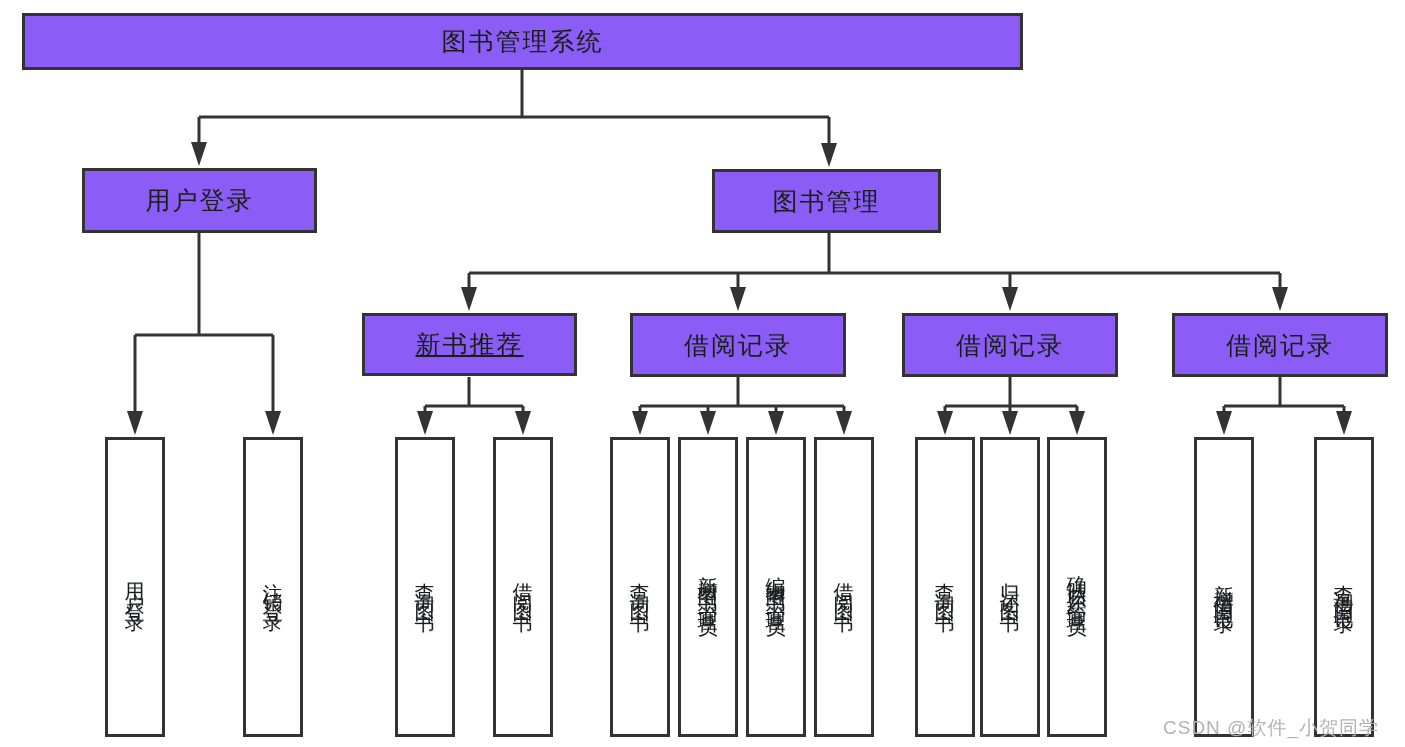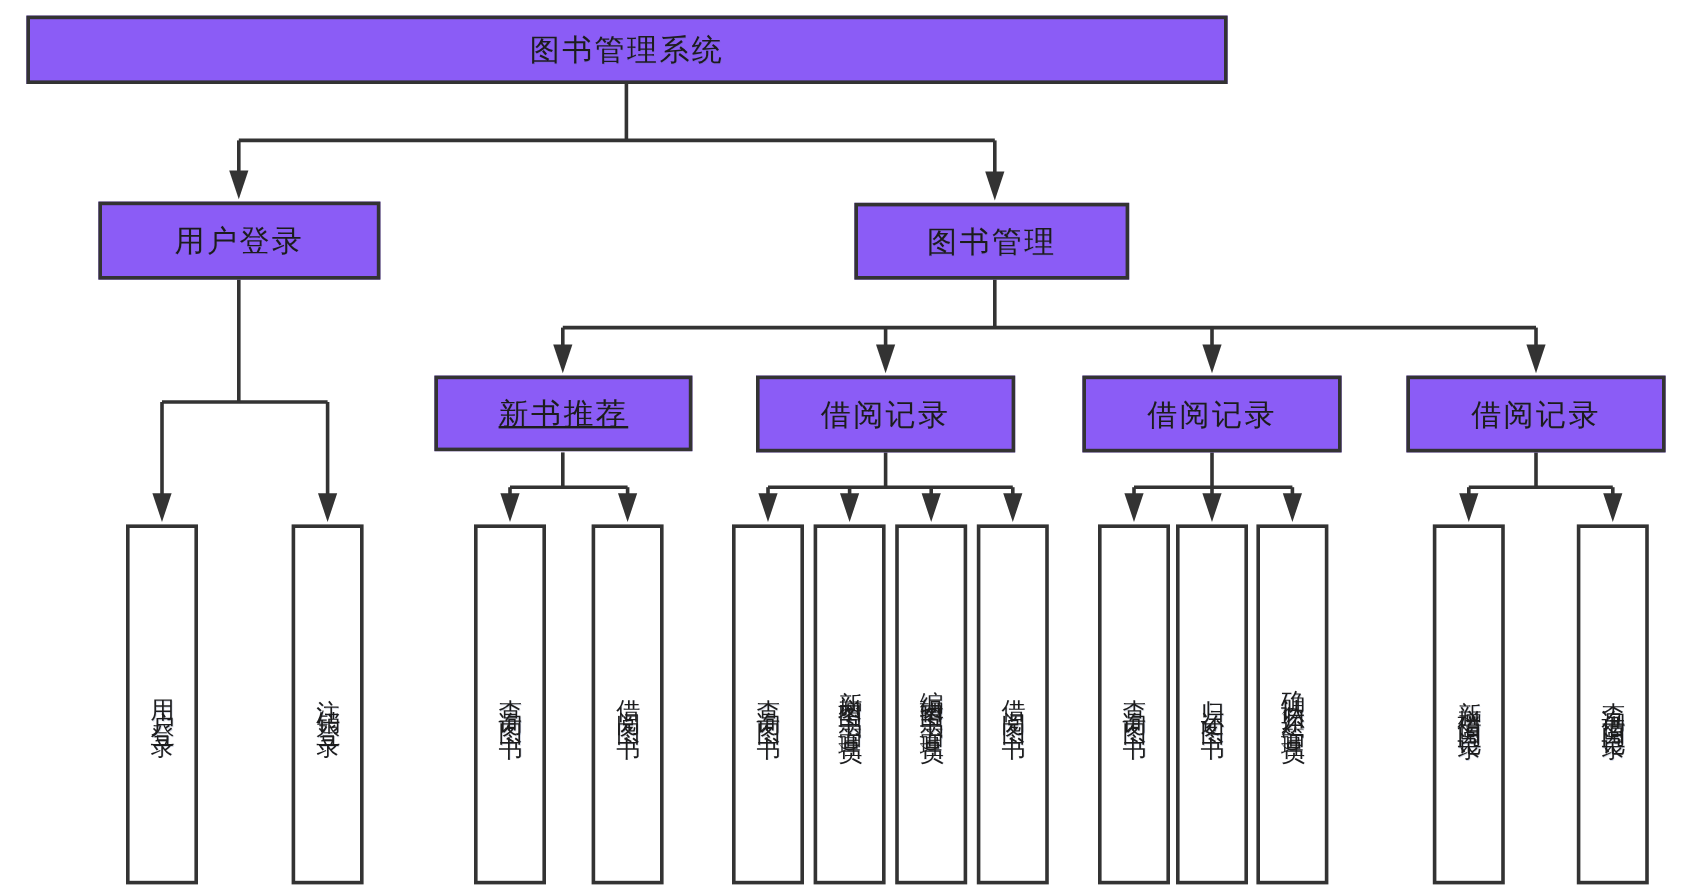--- a/index.html
+++ b/index.html
@@ -202,14 +202,15 @@
     <span class="vtext">确认归还（管理员）</span>
   </div>
 
   <div class="leaf dense" style="left:1194px;">
     <span class="vtext">新增借阅记录</span>
   </div>
   <div class="leaf dense" style="left:1314px;">
     <span class="vtext">查询借阅记录</span>
   </div>
 
+  <div class="watermark">CSDN @软件_小贺同学</div>
 
 </div>
 
 </body></html>

